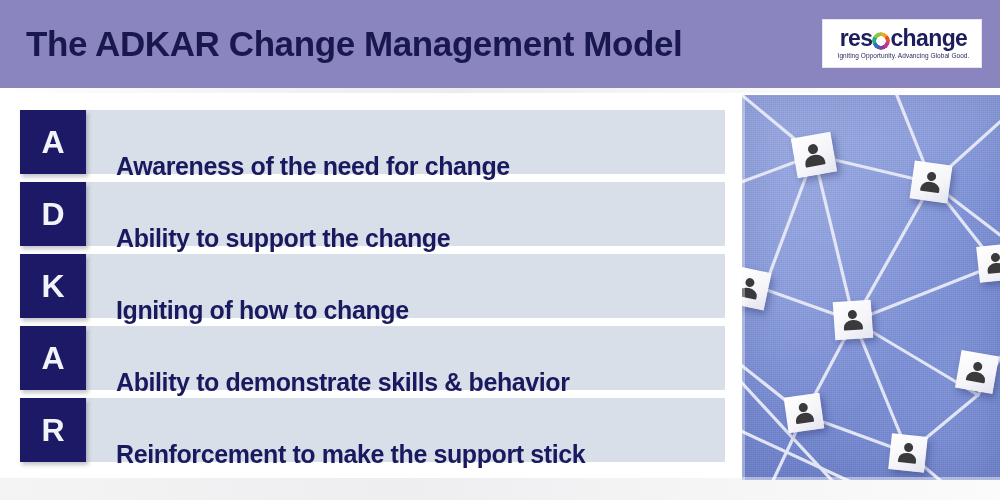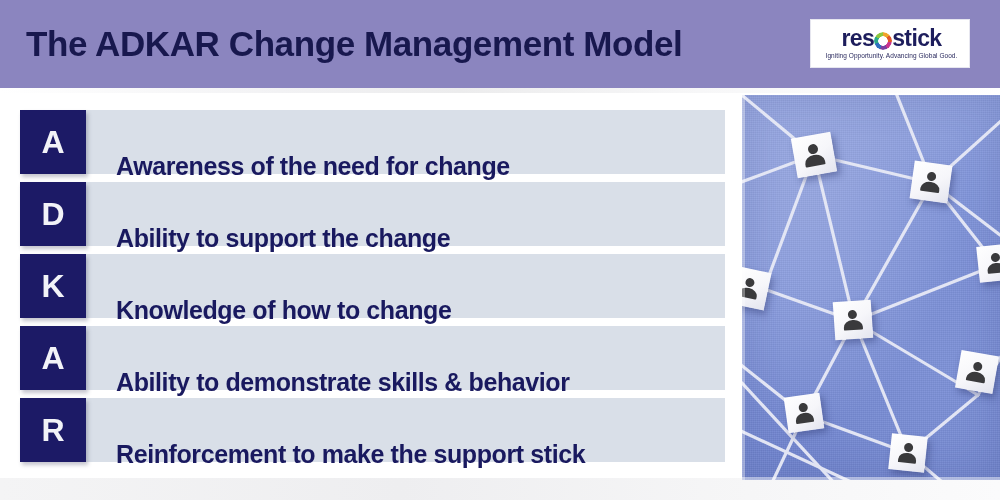--- a/index.html
+++ b/index.html
@@ -20,21 +20,21 @@
   }
   .header-title {
     position:absolute; left:26px; top:50%; transform:translateY(-50%);
     font-size:35px; font-weight:bold; color:#18184e;
     letter-spacing:-0.4px; white-space:nowrap;
     font-family:"Liberation Sans", sans-serif;
   }
 
   
   .logo-box {
-    position:absolute; right:30px; top:19px;
+    position:absolute; right:18px; top:19px;
     width:160px; height:49px;
     background:#ffffff; border:1px solid #e6e6ef;
     display:flex; flex-direction:column;
     align-items:center; justify-content:center;
     padding:2px 4px 3px 7px;
   }
   .logo-word {
     display:flex; align-items:center; justify-content:center;
     font-size:23px; font-weight:bold; color:#1d1d5c;
     letter-spacing:-0.6px; line-height:1;
@@ -169,21 +169,21 @@
 
 <div class="page">
 
   <div class="header">
     <div class="header-title">The ADKAR Change Management Model</div>
 
     <div class="logo-box">
       <div class="logo-word">
         <span class="seg">res</span>
         <span class="logo-mark"></span>
-        <span class="seg">stick</span>
+        <span class="seg">change</span>
       </div>
       <div class="logo-tag">Igniting Opportunity. Advancing Global Good.</div>
     </div>
   </div>
 
   <div class="body-area">
     <div class="top-hairline"></div>
 
     <div class="rows">
 
@@ -201,21 +201,21 @@
           <span>D</span>
         </div>
         <div class="row-text">Ability to support the change</div>
       </div>
 
       <div class="row">
         <div class="row-bg"></div>
         <div class="letter-box">
           <span>K</span>
         </div>
-        <div class="row-text">Knowledge of how to change</div>
+        <div class="row-text">Igniting of how to change</div>
       </div>
 
       <div class="row">
         <div class="row-bg"></div>
         <div class="letter-box">
           <span>A</span>
         </div>
         <div class="row-text">Ability to demonstrate skills &amp; behavior</div>
       </div>
 

